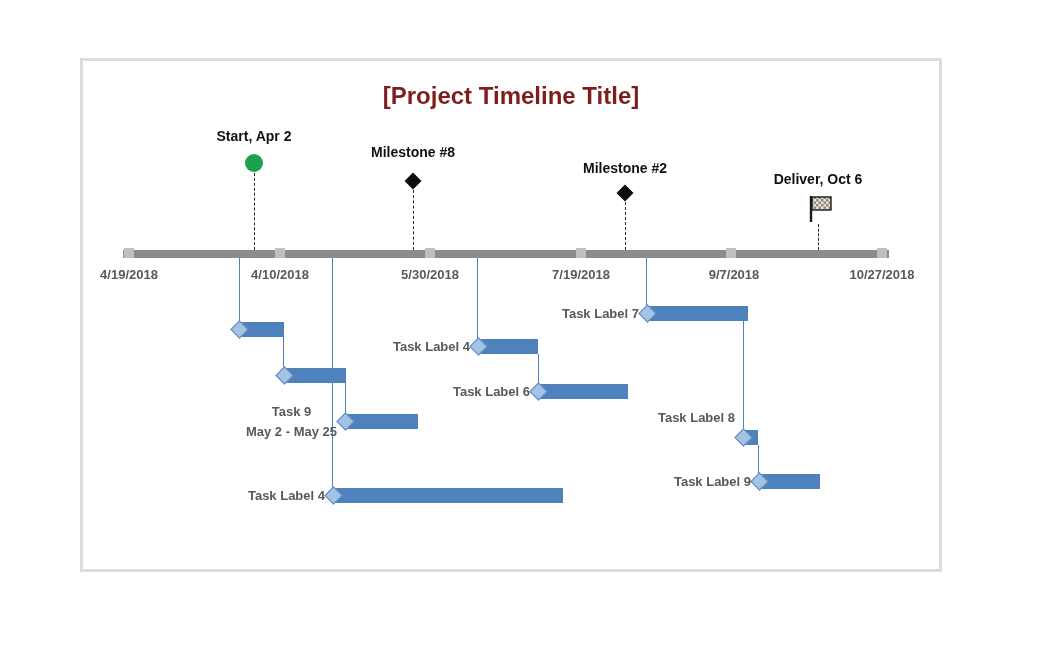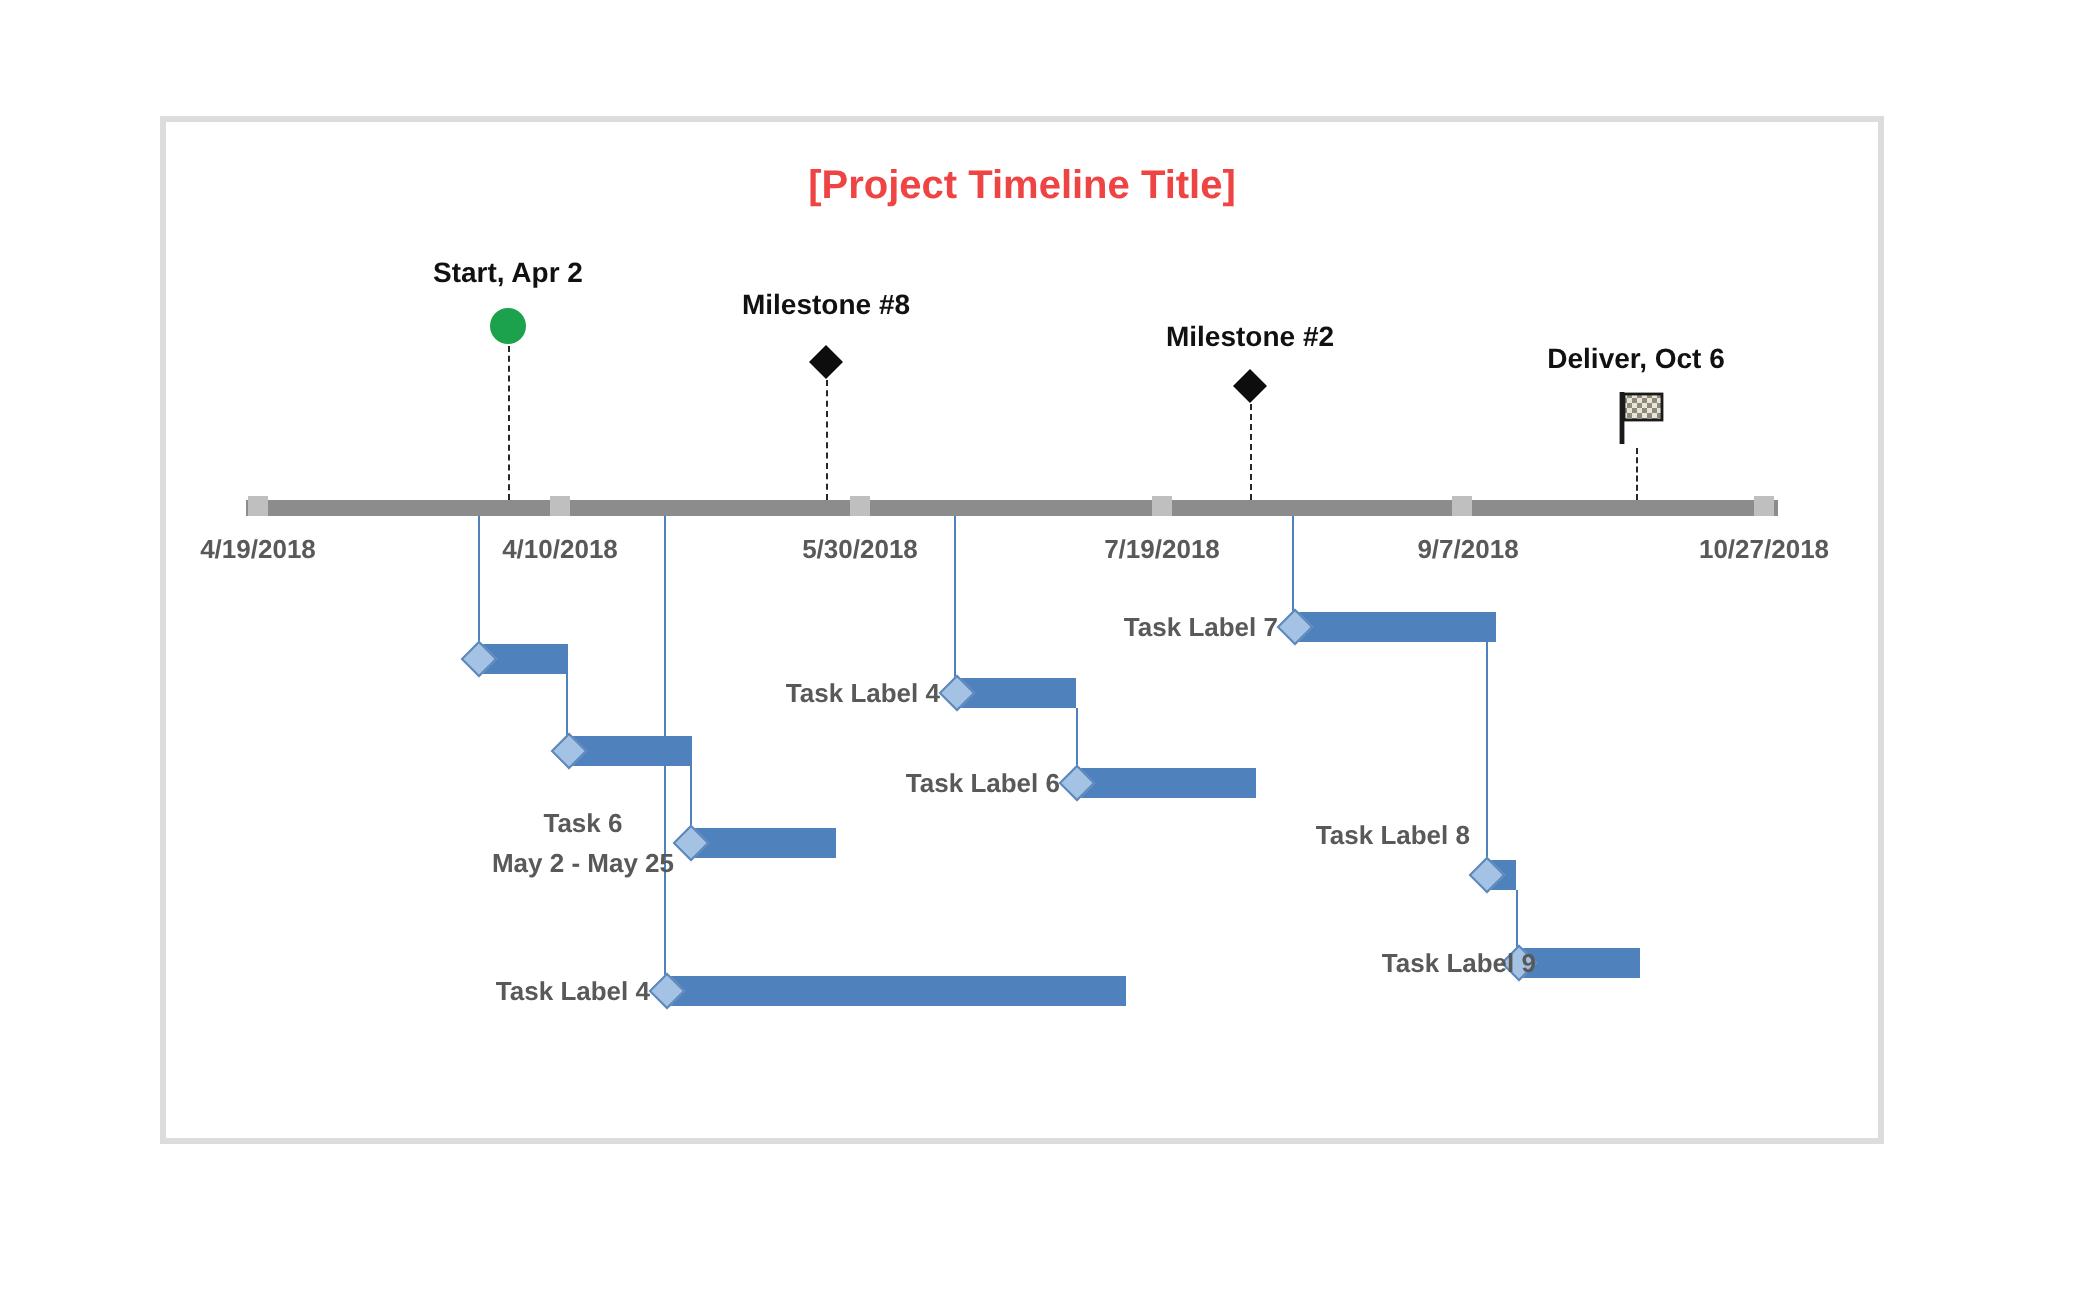--- a/index.html
+++ b/index.html
@@ -1,21 +1,21 @@
 <!DOCTYPE html>
 <html><head>
 <meta charset="utf-8">
 <style>
   html,body{margin:0;padding:0;background:#ffffff;}
   .canvas{position:relative;width:1042px;height:648px;background:#ffffff;overflow:hidden;
           font-family:"Liberation Sans",sans-serif;}
   .chart-border{position:absolute;left:80px;top:58px;width:862px;height:514px;
                 border:3px solid #dcdcdc;box-sizing:border-box;background:#ffffff;}
   .chart-title{position:absolute;left:80px;top:82px;width:862px;text-align:center;
-               font-size:20px;font-weight:bold;color:#ef4444;}
+               font-size:24px;font-weight:bold;color:#7f1d1d;}
   
   .ms-label{position:absolute;transform:translateX(-50%);white-space:nowrap;
             font-size:14px;font-weight:bold;color:#111111;}
   .dash{position:absolute;width:0;border-left:1px dashed #262626;}
   .circle-marker{position:absolute;width:18px;height:18px;border-radius:50%;background:#1ca24c;}
   .bdiamond{position:absolute;width:12px;height:12px;background:#0d0d0d;transform:rotate(45deg);}
   
   .axis-bar{position:absolute;left:123px;top:250px;width:766px;height:8px;background:#8c8c8c;}
   .tick{position:absolute;top:248px;width:10px;height:10px;background:#bfbfbf;}
   .tick-label{position:absolute;top:267px;transform:translateX(-50%);white-space:nowrap;
@@ -101,34 +101,34 @@
   <div class="tdiamond" style="left:278px;top:369px;"></div>
   <div class="tdiamond" style="left:339px;top:415px;"></div>
   <div class="tdiamond" style="left:327px;top:489px;"></div>
   <div class="tdiamond" style="left:472px;top:340px;"></div>
   <div class="tdiamond" style="left:532px;top:385px;"></div>
   <div class="tdiamond" style="left:641px;top:307px;"></div>
   <div class="tdiamond" style="left:737px;top:431px;"></div>
   <div class="tdiamond" style="left:753px;top:475px;"></div>
 
   <div class="task-label" style="left:337px;top:422px;">
-    <div>Task 6</div>
+    <div>Task 9</div>
     <div>May 2 - May 25</div>
   </div>
   <div class="task-label" style="left:325px;top:496px;">
     <div>Task Label 4</div>
   </div>
   <div class="task-label" style="left:470px;top:347px;">
     <div>Task Label 4</div>
   </div>
   <div class="task-label" style="left:530px;top:392px;">
     <div>Task Label 6</div>
   </div>
   <div class="task-label" style="left:639px;top:314px;">
     <div>Task Label 7</div>
   </div>
   <div class="task-label" style="left:735px;top:418px;">
     <div>Task Label 8</div>
   </div>
-  <div class="task-label" style="left:751px;top:482px;margin-left:17px;">
+  <div class="task-label" style="left:751px;top:482px;">
     <div>Task Label 9</div>
   </div>
 </div>
 
 </body></html>

